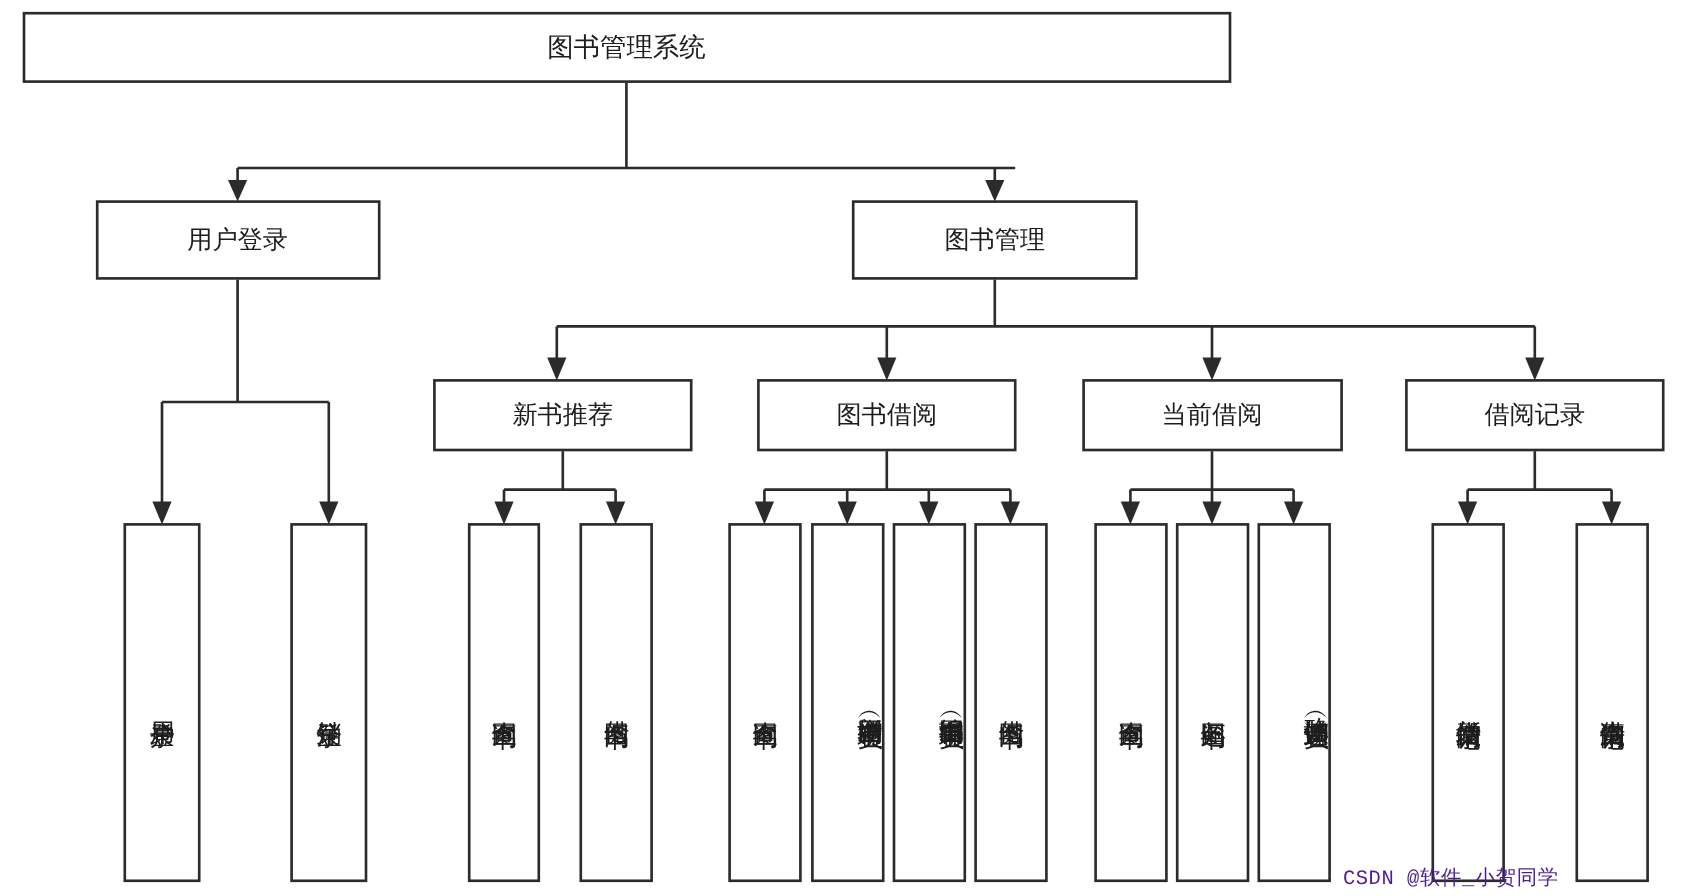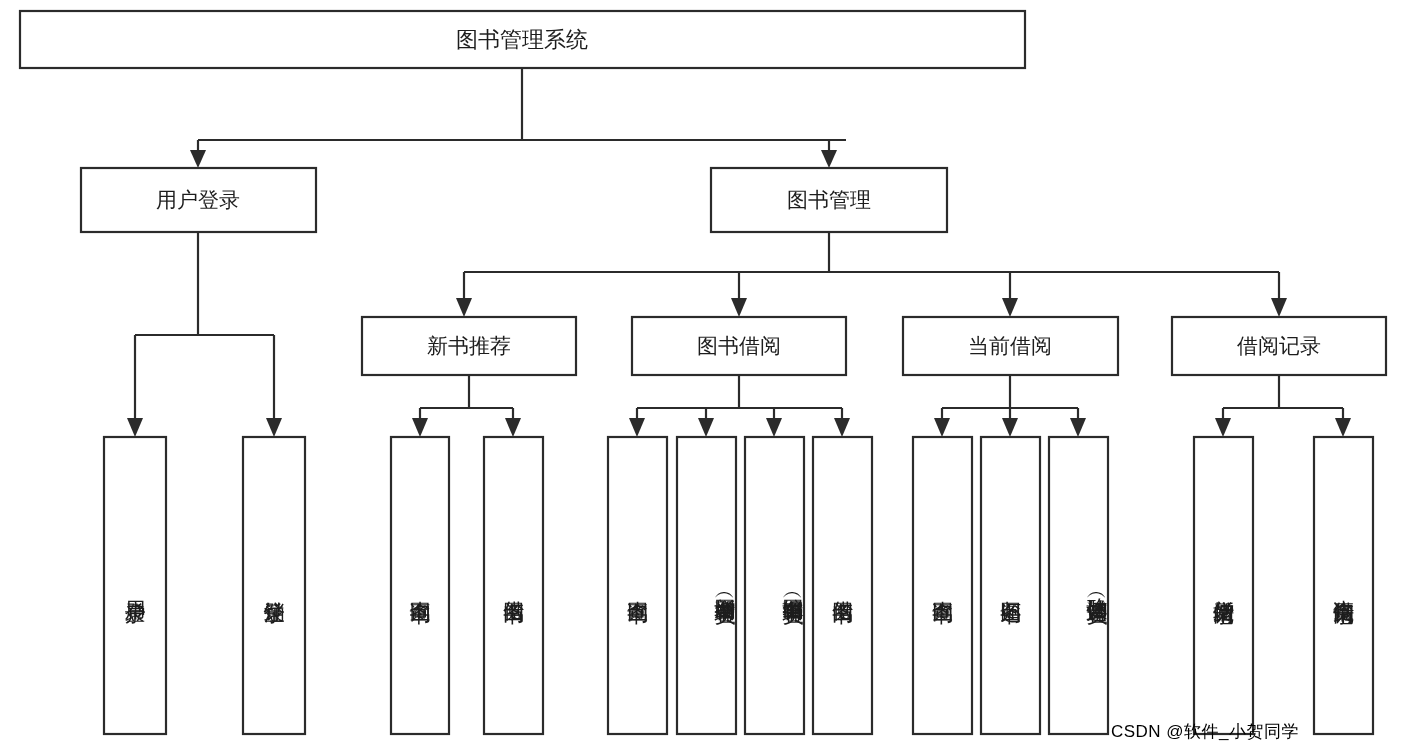--- a/index.html
+++ b/index.html
@@ -62,23 +62,23 @@
     line-height: 1.08;
     color: #1d1d1d;
     letter-spacing: 1px;
     white-space: nowrap;
     pointer-events: none;
   }
   .watermark {
     position: absolute;
     right: 8px;
     bottom: 4px;
-    font-family: Liberation Sans, sans-serif;
+    font-family: Liberation Mono, monospace;
     font-size: 17px;
-    color: #000000;
+    color: #4c1d95;
     letter-spacing: 0.5px;
     white-space: nowrap;
   }
 </style>
 </head>
 <body>
 
 <div id="diagram-root">
 
   <svg id="flow-svg" viewBox="0 0 1405 747">

